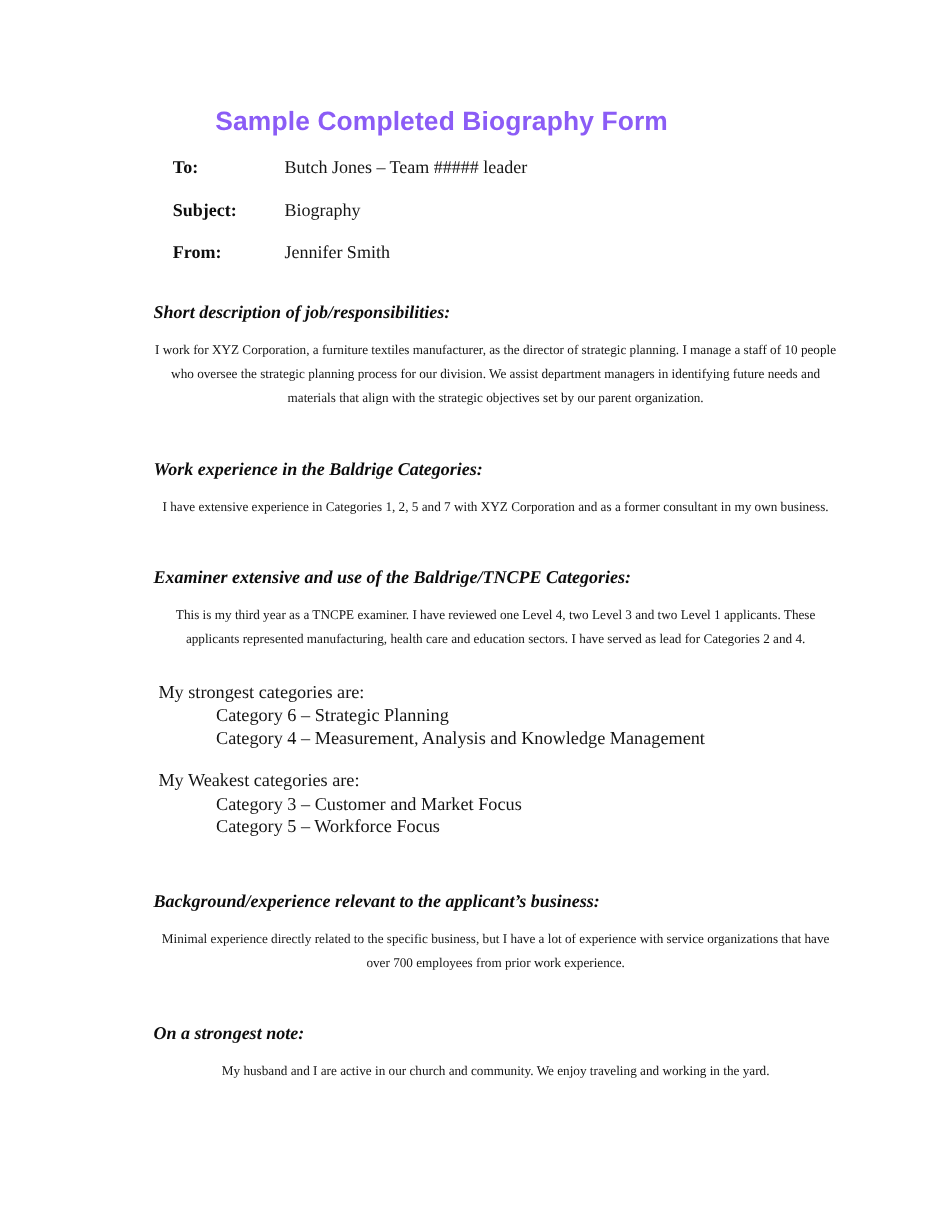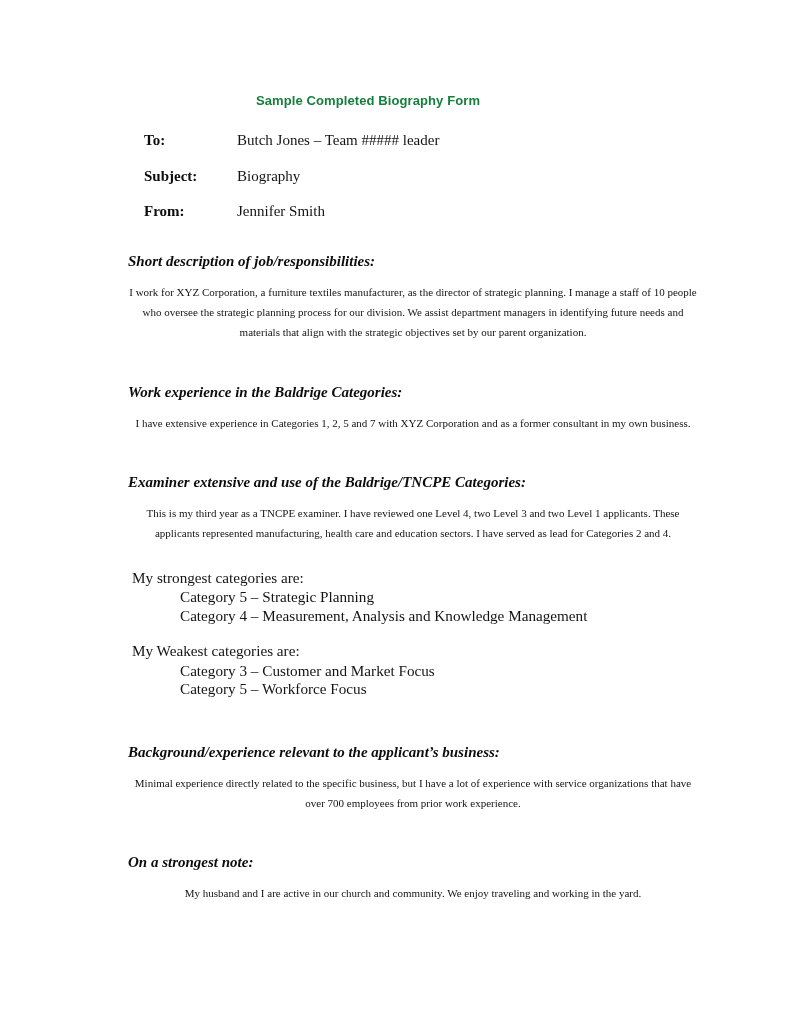--- a/index.html
+++ b/index.html
@@ -32,23 +32,23 @@
 
   
   .doc-title {
     position: absolute;
     left: 0;
     top: 89px;
     width: 736px;
     text-align: center;
     font-family: "Liberation Sans", "DejaVu Sans", sans-serif;
     font-weight: bold;
-    font-size: 13px;
+    font-size: 22px;
     letter-spacing: 0.1px;
-    color: #15803d;
+    color: #8b5cf6;
     line-height: 24px;
   }
 
   
   .meta {
     position: absolute;
     left: 114px;
     top: 131px;
     width: 600px;
     margin-left: 30px;
@@ -166,21 +166,21 @@
       <div class="gap-xl"></div>
 
       <div class="section">
         <div class="sec-heading">Examiner extensive and use of the Baldrige/TNCPE Categories:</div>
         <p class="para">This is my third year as a TNCPE examiner. I have reviewed one Level 4, two Level 3 and two Level 1 applicants. These applicants represented manufacturing, health care and education sectors. I have served as lead for Categories 2 and 4.</p>
 
         <div class="gap-md"></div>
 
         <div class="list-block">
           <p class="list-intro">My strongest categories are:</p>
-          <p class="list-item">Category 5 – Strategic Planning</p>
+          <p class="list-item">Category 6 – Strategic Planning</p>
           <p class="list-item">Category 4 – Measurement, Analysis and Knowledge Management</p>
         </div>
 
         <div class="list-spacer"></div>
 
         <div class="list-block">
           <p class="list-intro">My Weakest categories are:</p>
           <p class="list-item">Category 3 – Customer and Market Focus</p>
           <p class="list-item">Category 5 – Workforce Focus</p>
         </div>

